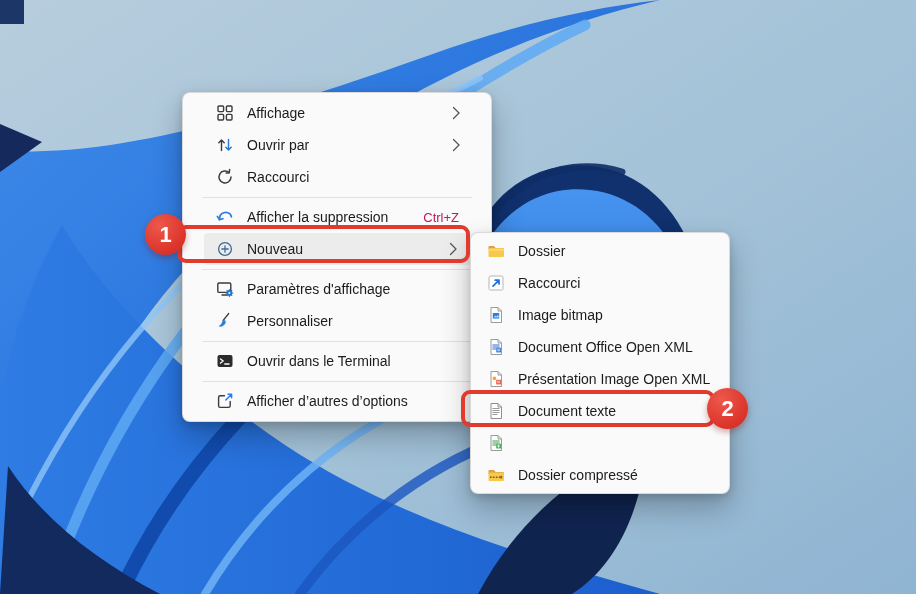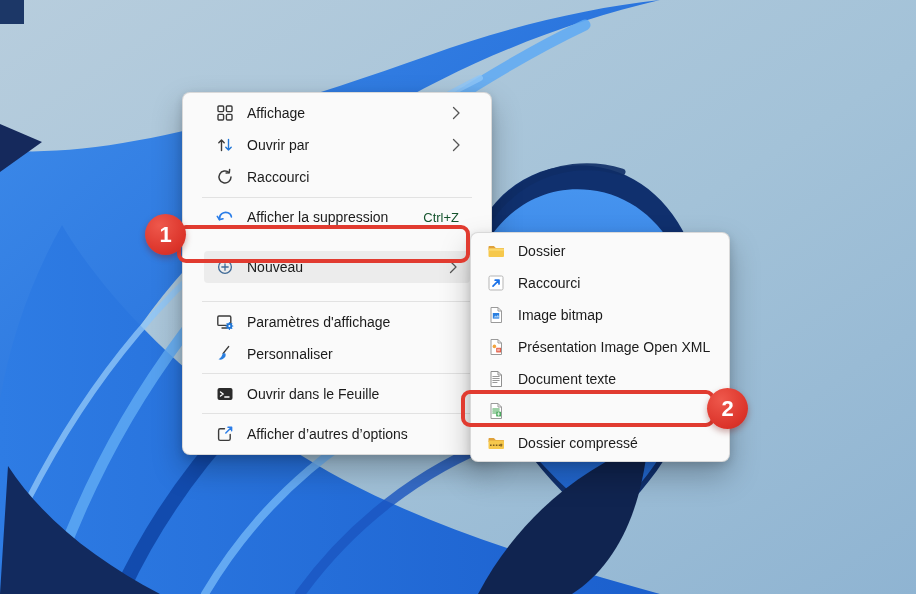--- a/index.html
+++ b/index.html
@@ -16,25 +16,25 @@
     border-radius:8px;box-shadow:0 14px 30px rgba(0,0,0,.26),0 3px 8px rgba(0,0,0,.14);
     box-sizing:border-box;
   }
   .menu.main{left:182px;top:92px;width:310px;padding:4px 18px;z-index:2;}
   .menu.sub{left:470px;top:232px;width:260px;padding:2px 0;z-index:3;}
   .row{
     display:flex;align-items:center;height:32px;padding:0 10px 0 14px;
     cursor:default;box-sizing:border-box;
   }
   .menu.sub .row{padding:0 12px 0 15px;}
-  .row.open{background:#ececec;border-radius:4px;margin:18px 3px;padding-left:11px;}
+  .row.open{background:#ececec;border-radius:4px;margin:0 3px;padding-left:11px;}
   .ric{width:19px;height:19px;flex:0 0 19px;display:flex;align-items:center;justify-content:center;}
   .ric svg{display:block;}
   .rlabel{margin-left:13px;font-size:14px;color:#1b1b1b;white-space:nowrap;}
-  .rshort{margin-left:auto;font-size:13px;color:#14532d;padding-right:4px;}
+  .rshort{margin-left:auto;font-size:13px;color:#be185d;padding-right:4px;}
   .rchev{margin-left:auto;display:flex;align-items:center;padding-right:2px;}
   .separator{height:1px;background:#e2e2e2;margin:3.5px 1px;}
   
   .hlbox{
     position:absolute;border:4px solid var(--accent,#e13b30);border-radius:9px;
     box-sizing:border-box;pointer-events:none;
   }
   #box1{left:177px;top:225px;width:293px;height:38px;z-index:4;}
   #box2{left:461px;top:390px;width:254px;height:37px;z-index:5;}
   .callout{
@@ -184,21 +184,21 @@
       </div>
       <div class="separator"></div>
       <div class="row">
         <span class="ric">
           <svg width="18" height="18" viewBox="0 0 18 18" fill="none">
             <rect x="1.5" y="3" width="15" height="12" rx="2" fill="#2b2b2b"></rect>
             <path d="M4.5,7 L7.2,9 L4.5,11" stroke="#fff" stroke-width="1.4" stroke-linecap="round" stroke-linejoin="round"></path>
             <path d="M8.8,12 h4.2" stroke="#fff" stroke-width="1.4" stroke-linecap="round"></path>
           </svg>
         </span>
-        <span class="rlabel">Ouvrir dans le Feuille</span>
+        <span class="rlabel">Ouvrir dans le Terminal</span>
       </div>
       <div class="separator"></div>
       <div class="row">
         <span class="ric">
           <svg width="18" height="18" viewBox="0 0 18 18" fill="none">
             <path d="M8.5,3.8 H4.2 C3.3,3.8 2.6,4.5 2.6,5.4 V13.8 C2.6,14.7 3.3,15.4 4.2,15.4 H12.6 C13.5,15.4 14.2,14.7 14.2,13.8 V9.5" stroke="#3b3b3b" stroke-width="1.4" stroke-linecap="round"></path>
             <path d="M9.8,8 L15.6,2.2 M15.6,2.2 H12 M15.6,2.2 V5.8" stroke="#2a7de8" stroke-width="1.5" stroke-linecap="round" stroke-linejoin="round"></path>
           </svg>
         </span>
         <span class="rlabel">Afficher d’autres d’options</span>
@@ -228,20 +228,32 @@
       <div class="row">
         <span class="ric">
           <svg width="18" height="18" viewBox="0 0 18 18" fill="none">
             <path d="M4,1.5 h7 l3.5,3.5 v11.5 h-10.5 Z" fill="#fff" stroke="#9a9a9a"></path>
             <path d="M11,1.5 v3.5 h3.5" fill="none" stroke="#9a9a9a"></path>
             <rect x="5.8" y="7" width="6.4" height="5.6" fill="#2a7fe0"></rect>
             <path d="M6.6,11.6 l1.7-2.1 1.1,1.1 1.5-1.9 1.5,2.9 Z" fill="#a6d0f7"></path>
           </svg>
         </span>
         <span class="rlabel">Image bitmap</span>
+      </div>
+      <div class="row">
+        <span class="ric">
+          <svg width="18" height="18" viewBox="0 0 18 18" fill="none">
+            <path d="M4,1.5 h7 l3.5,3.5 v11.5 h-10.5 Z" fill="#fff" stroke="#9a9a9a"></path>
+            <path d="M11,1.5 v3.5 h3.5" fill="none" stroke="#9a9a9a"></path>
+            <path d="M5.8,7 h6.4 M5.8,9 h6.4 M5.8,11 h3" stroke="#2a6fd1" stroke-width="1.1" stroke-linecap="round"></path>
+            <rect x="9.3" y="9.8" width="4.6" height="4.6" fill="#2a6fd1"></rect>
+            <path d="M10.1,11.2 h3 M10.1,12.8 h3" stroke="#fff" stroke-width=".8"></path>
+          </svg>
+        </span>
+        <span class="rlabel">Document Office Open XML</span>
       </div>
       <div class="row">
         <span class="ric">
           <svg width="18" height="18" viewBox="0 0 18 18" fill="none">
             <path d="M4,1.5 h7 l3.5,3.5 v11.5 h-10.5 Z" fill="#fff" stroke="#9a9a9a"></path>
             <path d="M11,1.5 v3.5 h3.5" fill="none" stroke="#9a9a9a"></path>
             <rect x="5.6" y="6.6" width="3.6" height="3.6" rx="1.8" fill="#f2a33c"></rect>
             <rect x="9.3" y="9.8" width="4.6" height="4.6" fill="#e2492f"></rect>
             <path d="M10.1,11.2 h3 M10.1,12.8 h3" stroke="#fff" stroke-width=".8"></path>
           </svg>

